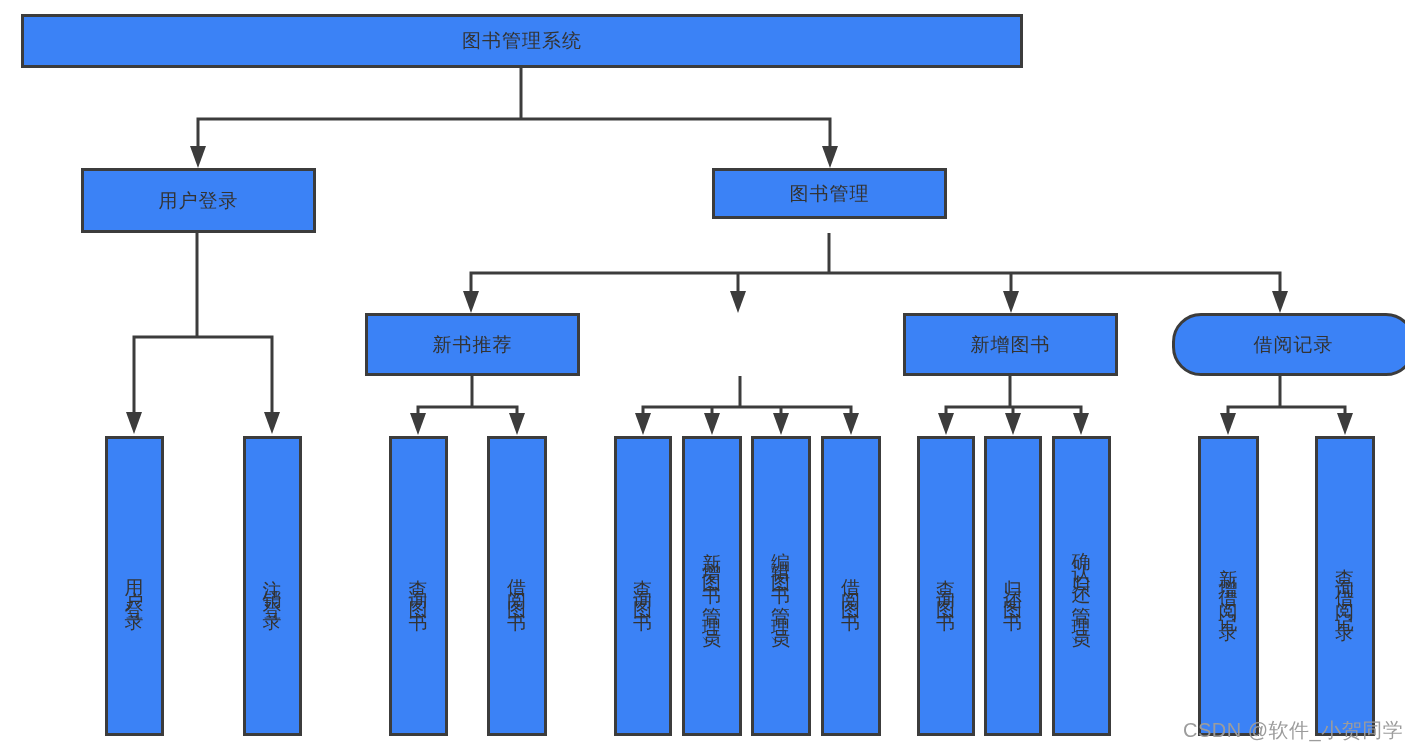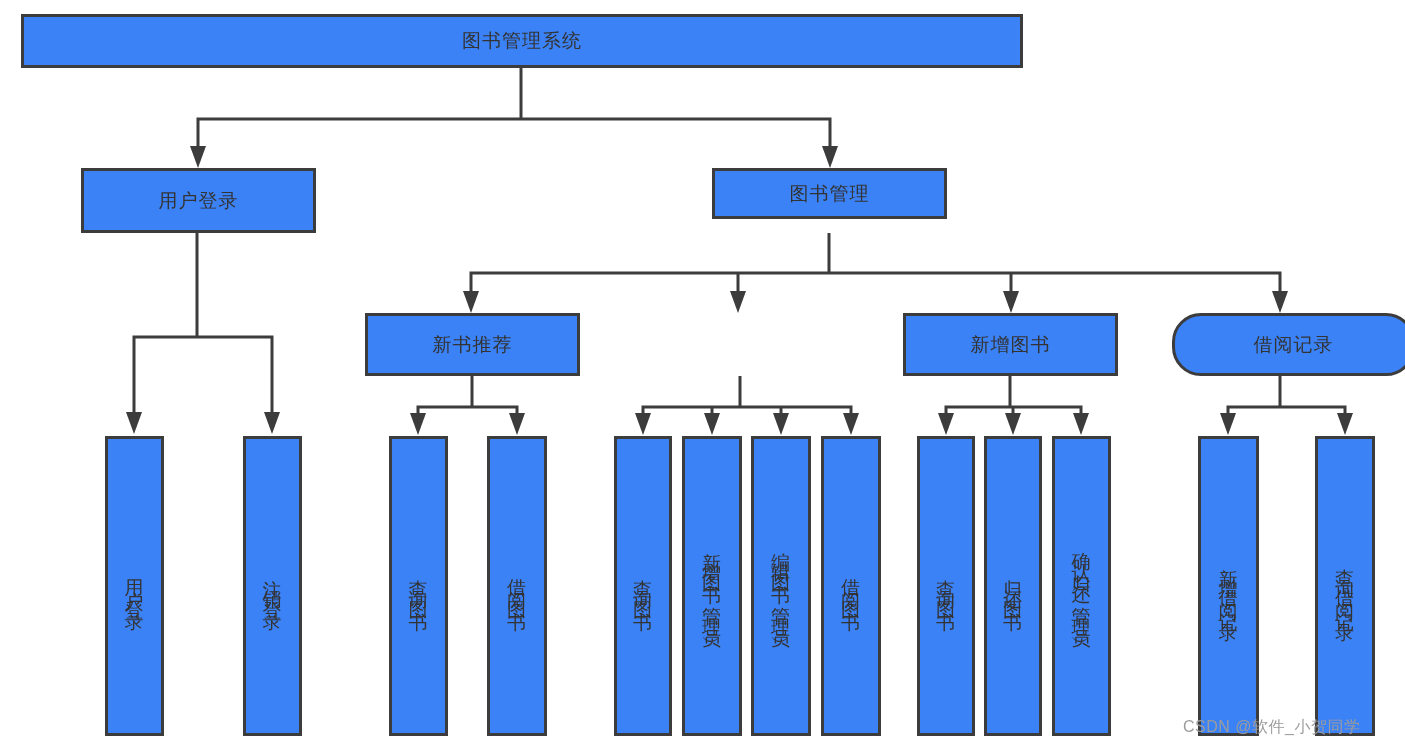--- a/index.html
+++ b/index.html
@@ -37,21 +37,21 @@
     writing-mode:vertical-rl;
     text-orientation:upright;
     letter-spacing:11px;
     font-size:19px;
     line-height:1;
   }
   .watermark{
     position:absolute;
     left:1183px;top:717px;
     z-index:5;
-    font-size:16px;
+    font-size:20px;
     color:var(--watermark);
     letter-spacing:0.5px;
     white-space:nowrap;
   }
 </style>
 </head>
 <body>
 
 <div class="canvas">
 

